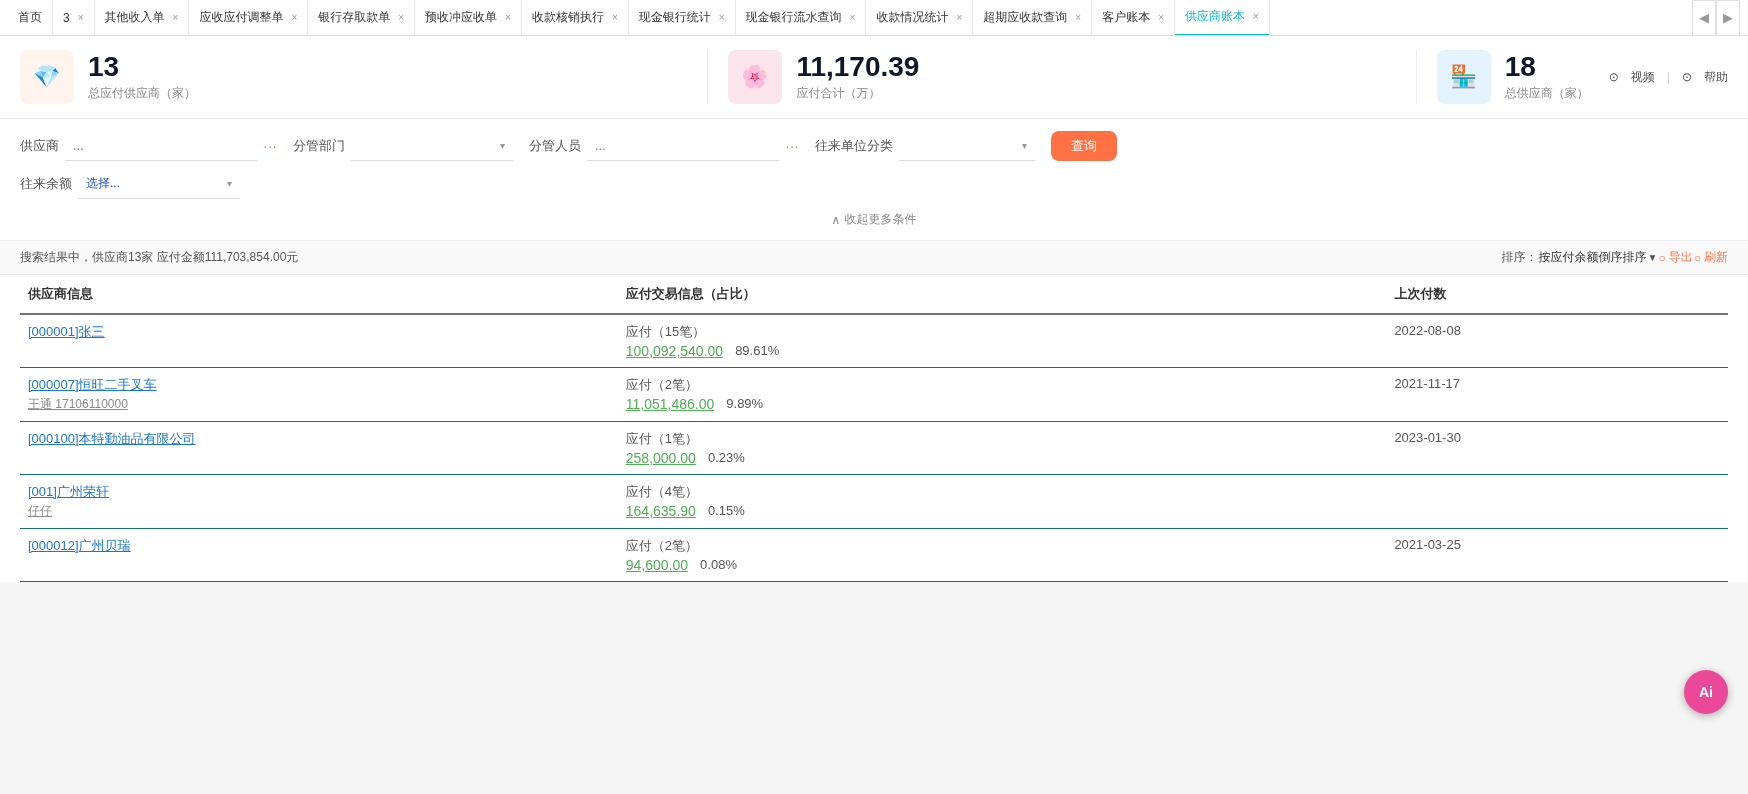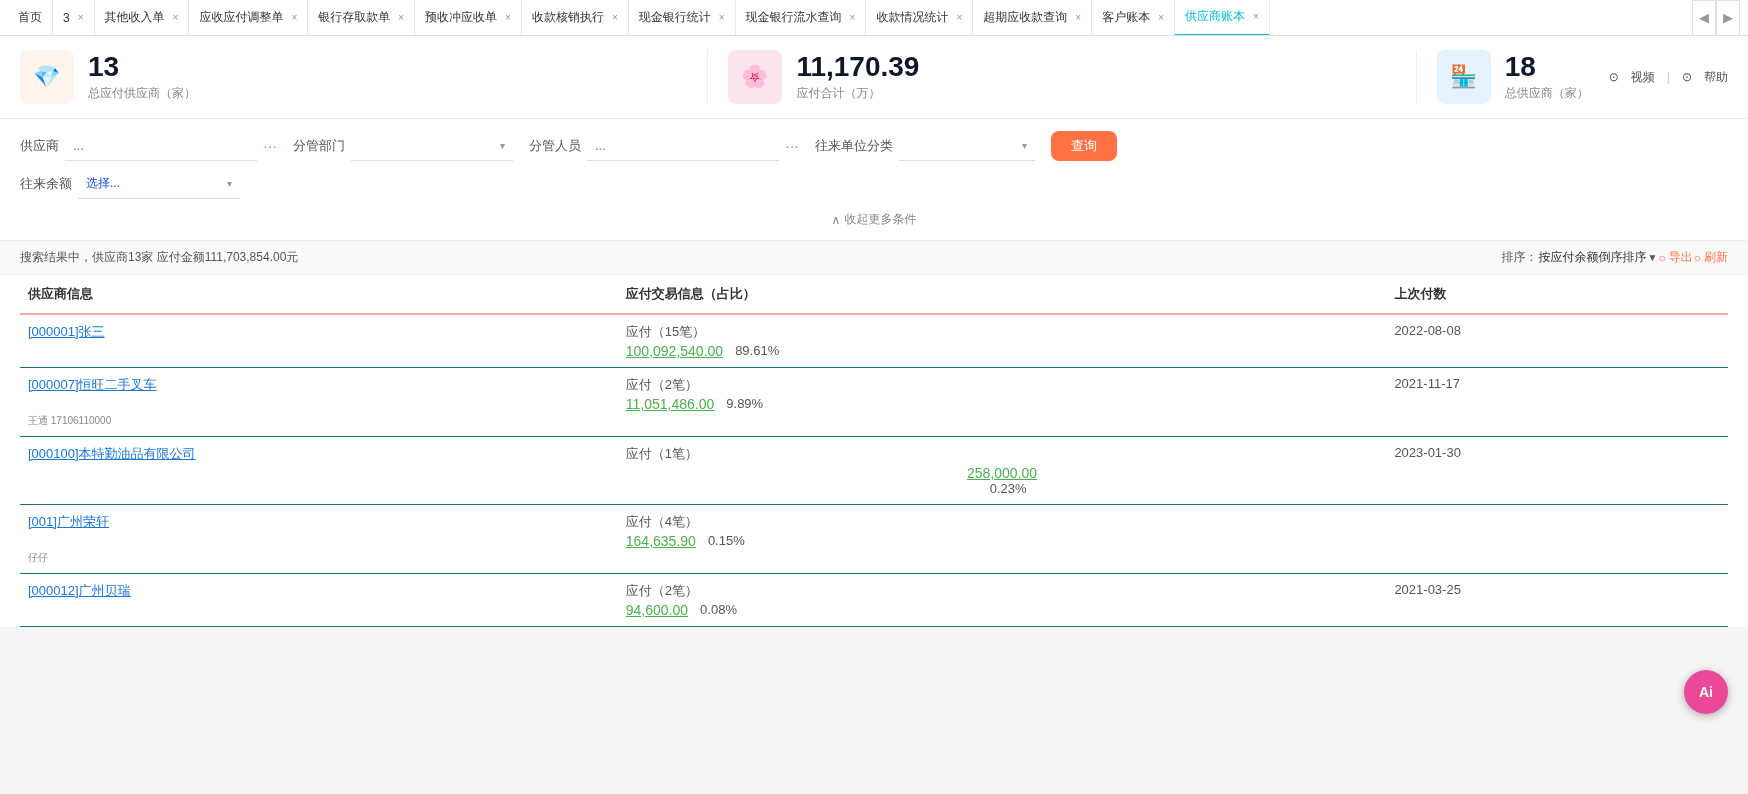--- a/index.html
+++ b/index.html
@@ -169,21 +169,21 @@
     
     .table-container {
       background: #fff;
       padding: 0 20px;
     }
     .data-table {
       width: 100%;
       border-collapse: collapse;
     }
     .data-table thead tr {
-      border-bottom: 2px solid #fca5a5;
+      border-bottom: 2px solid #737373;
     }
     .data-table th {
       padding: 10px 8px;
       text-align: left;
       font-weight: 600;
       font-size: 13px;
       color: #333;
     }
     .data-table tbody tr {
       border-bottom: 1px solid #0f766e;
@@ -193,21 +193,21 @@
       padding: 8px 8px;
       font-size: 13px;
       vertical-align: top;
     }
     .supplier-link {
       color: #1976d2;
       text-decoration: underline;
       cursor: pointer;
       font-size: 13px;
     }
-    .supplier-sub { color: #888; font-size: 10px; margin-top: 20px; }
+    .supplier-sub { color: #888; font-size: 12px; margin-top: 2px; text-decoration: underline; }
     .trans-label { color: #555; font-size: 13px; }
     .trans-amount { color: #4caf50; font-size: 14px; font-weight: 500; text-decoration: underline; cursor: pointer; margin-top: 2px; }
     .trans-percent { color: #555; font-size: 13px; padding-left: 12px; }
     .date-cell { color: #555; font-size: 13px; }
 
     
     .table-wrapper {
       overflow-y: auto;
       max-height: 440px;
     }
@@ -368,21 +368,21 @@
                 <span class="trans-amount">11,051,486.00</span>
                 <span class="trans-percent">9.89%</span>
               </div>
             </td>
             <td class="date-cell">2021-11-17</td>
           </tr>
           <tr>
             <td><span class="supplier-link">[000100]本特勤油品有限公司</span></td>
             <td>
               <div class="trans-label">应付（1笔）</div>
-              <div style="display: flex; align-items: center; flex-direction: column;">
+              <div style="display: flex; align-items: center;">
                 <span class="trans-amount">258,000.00</span>
                 <span class="trans-percent">0.23%</span>
               </div>
             </td>
             <td class="date-cell">2023-01-30</td>
           </tr>
           <tr>
             <td><span class="supplier-link">[001]广州荣轩</span><div class="supplier-sub">仔仔</div></td>
             <td>
               <div class="trans-label">应付（4笔）</div>

